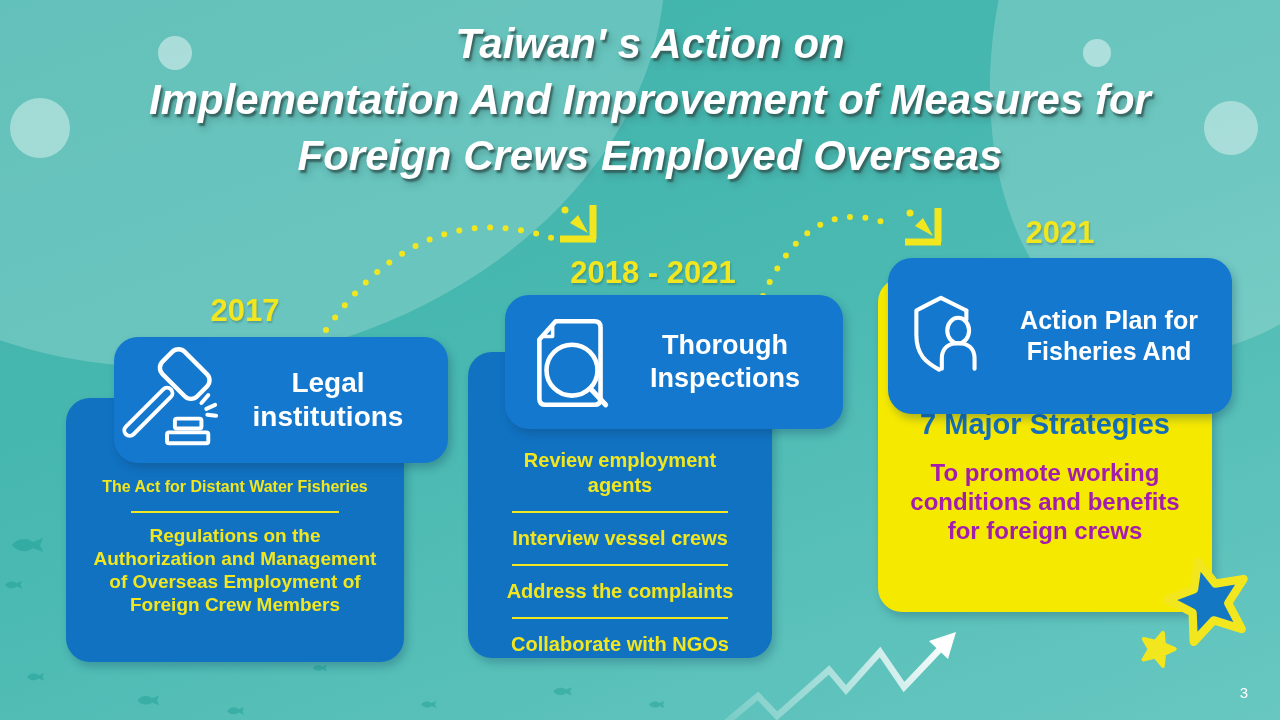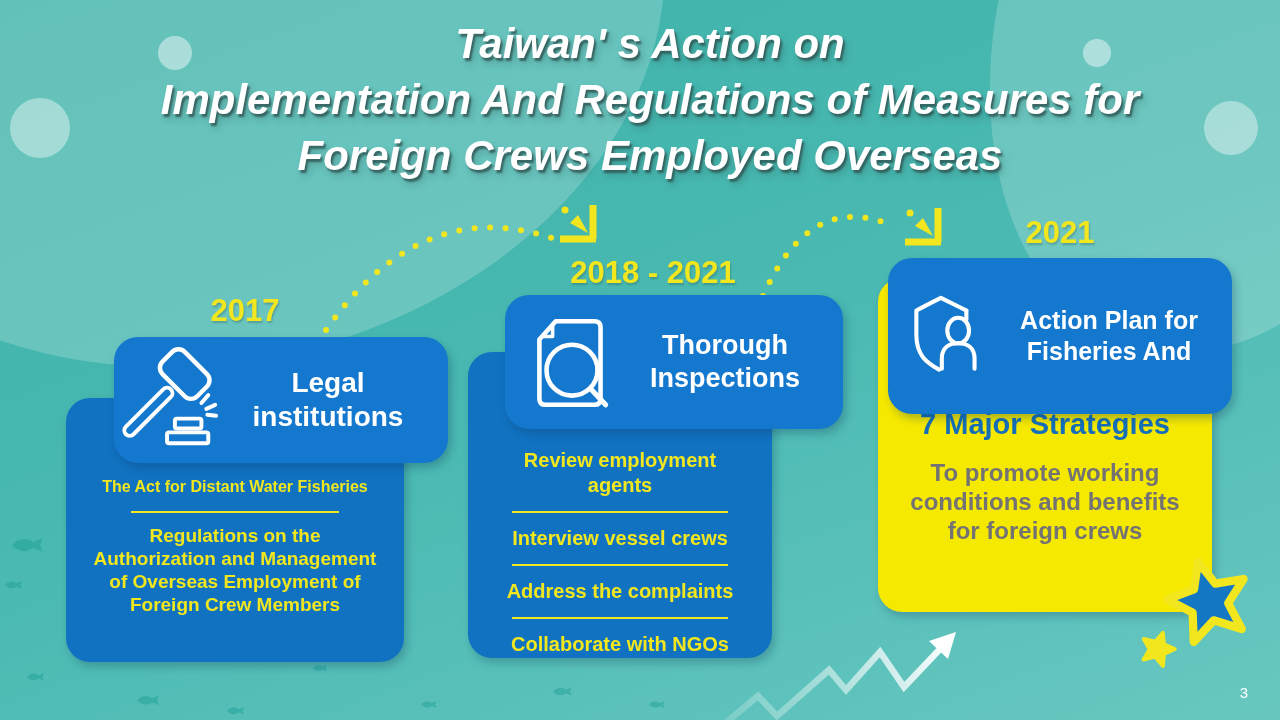--- a/index.html
+++ b/index.html
@@ -50,21 +50,21 @@
        padding:130px 30px 0;box-shadow:3px 5px 9px rgba(15,60,95,0.28);}
   .ch3{left:888px;top:258px;width:344px;height:156px;padding-left:12px;}
   .ch3 .head-text{font-size:25px;line-height:31px;padding-right:14px;}
   .item{color:#f2e71e;font-weight:bold;font-size:16px;line-height:26px;}
   .item-sm{font-size:19px;line-height:23px;}
   .list-item{color:#f2e71e;font-weight:bold;font-size:20px;line-height:25px;padding:4px 0;}
   .sep{border-top:2px solid #f2e71e;margin:9px auto;}
   .sep-n{width:72%;margin:11px auto;}
   .sep-w{width:86%;}
   .strategies-title{color:#146fb8;font-weight:bold;font-size:29px;line-height:33px;text-align:center;}
-  .strategies-text{color:#737373;font-weight:bold;font-size:24px;line-height:29px;text-align:center;margin-top:17px;}
+  .strategies-text{color:#a21caf;font-weight:bold;font-size:24px;line-height:29px;text-align:center;margin-top:17px;}
   
   .star-big{position:absolute;left:1162px;top:553px;z-index:4;transform:rotate(-15deg);}
   .star-small{position:absolute;left:1139px;top:629px;z-index:4;transform:rotate(18deg);}
   
   .page-num{position:absolute;right:32px;top:684px;color:#ffffff;font-size:15px;z-index:2;}
   .icon-svg{flex:0 0 auto;}
 </style>
 </head>
 <body>
 
@@ -119,21 +119,21 @@
     </g>
 
     <g>
       <polyline points="704,741 758,696 777,716 829,670 846,690 880,652 904,687 941,648" fill="none" stroke="url(#zg)" stroke-width="6.5" stroke-linejoin="miter"></polyline>
       <polygon points="956,632 948,659 929,641" fill="#ffffff"></polygon>
     </g>
   </svg>
 
   <div class="title">
     <div>Taiwan' s Action on</div>
-    <div>Implementation And Regulations of Measures for</div>
+    <div>Implementation And Improvement of Measures for</div>
     <div>Foreign Crews Employed Overseas</div>
   </div>
 
   <div class="year year1">2017</div>
   <div class="year year2">2018 - 2021</div>
   <div class="year year3">2021</div>
 
   <div class="card-body cb1">
     <div class="item">The Act for Distant Water Fisheries</div>
     <div class="sep sep-n"></div>

